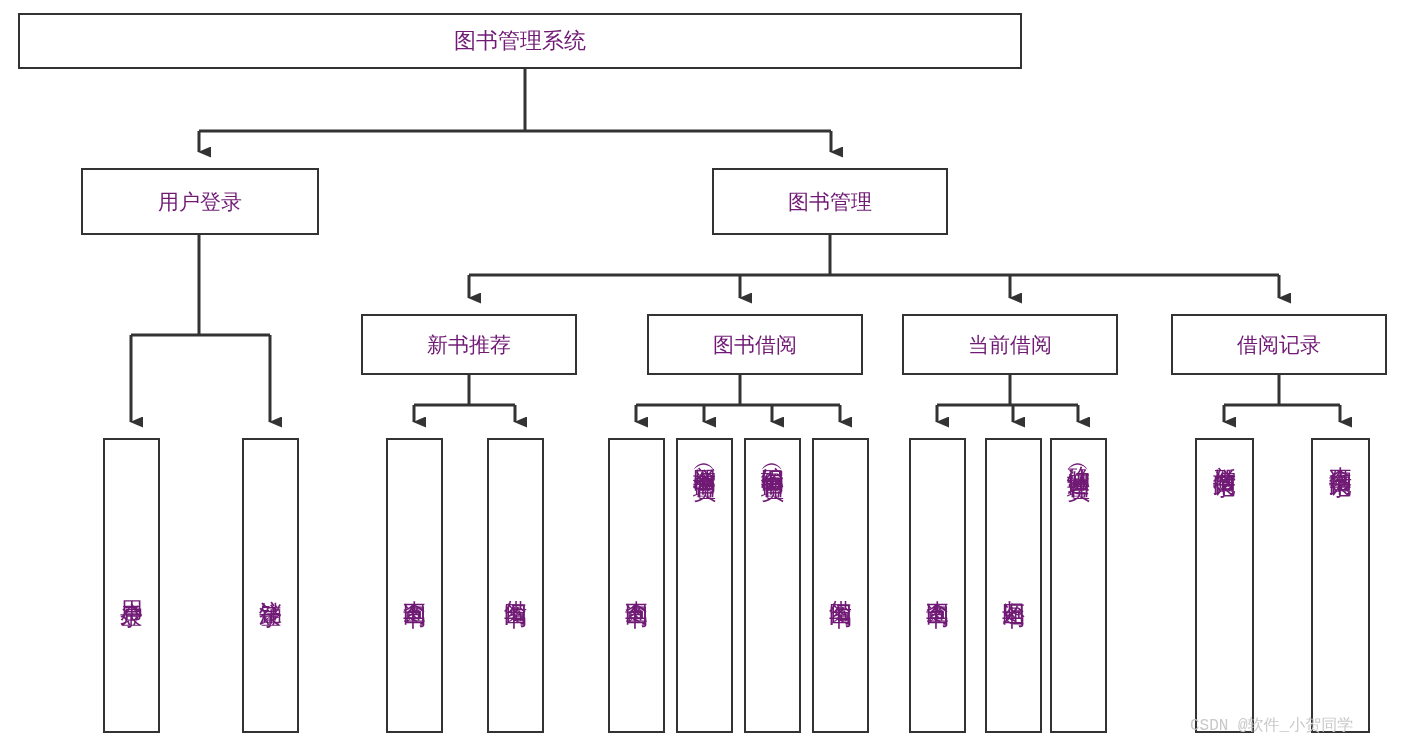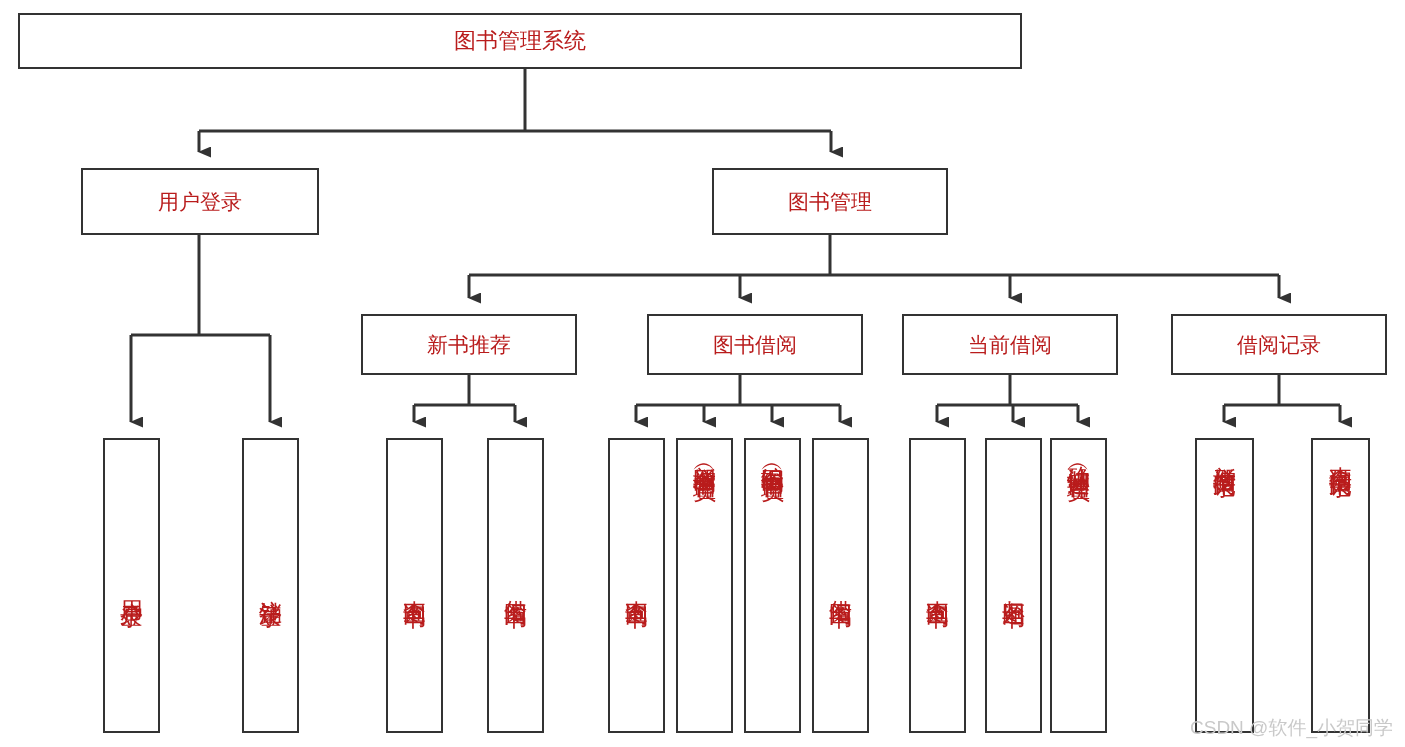--- a/index.html
+++ b/index.html
@@ -30,21 +30,21 @@
     position: absolute;
     box-sizing: border-box;
     border: 2px solid #333333;
     background: #ffffff;
     display: flex;
     align-items: center;
     justify-content: center;
     overflow: hidden;
   }
   .node-label {
-    color: #b91c1c;
+    color: #701a75;
     font-family: "Liberation Sans", sans-serif;
     white-space: nowrap;
     line-height: 1.1;
   }
   .level-0 .node-label { font-size: 22px; }
   .level-1 .node-label { font-size: 21px; }
   .level-2 .node-label { font-size: 21px; }
   .leaf .node-label {
     font-size: 23px;
     writing-mode: vertical-rl;
@@ -53,22 +53,22 @@
     line-height: 1;
   }
   .leaf {
     align-items: flex-start;
     padding-top: 8px;
   }
   .leaf.center-v { align-items: center; padding-top: 0; }
   #watermark {
     position: absolute;
     color: #c9c9c9;
-    font-size: 19px;
-    font-family: Liberation Sans, sans-serif;
+    font-size: 16px;
+    font-family: Liberation Mono, monospace;
     white-space: nowrap;
     pointer-events: none;
   }
 </style>
 </head>
 <body>
 
 <div id="diagram-root">
 
   <svg class="diagram-canvas" viewBox="0 0 1405 747">

